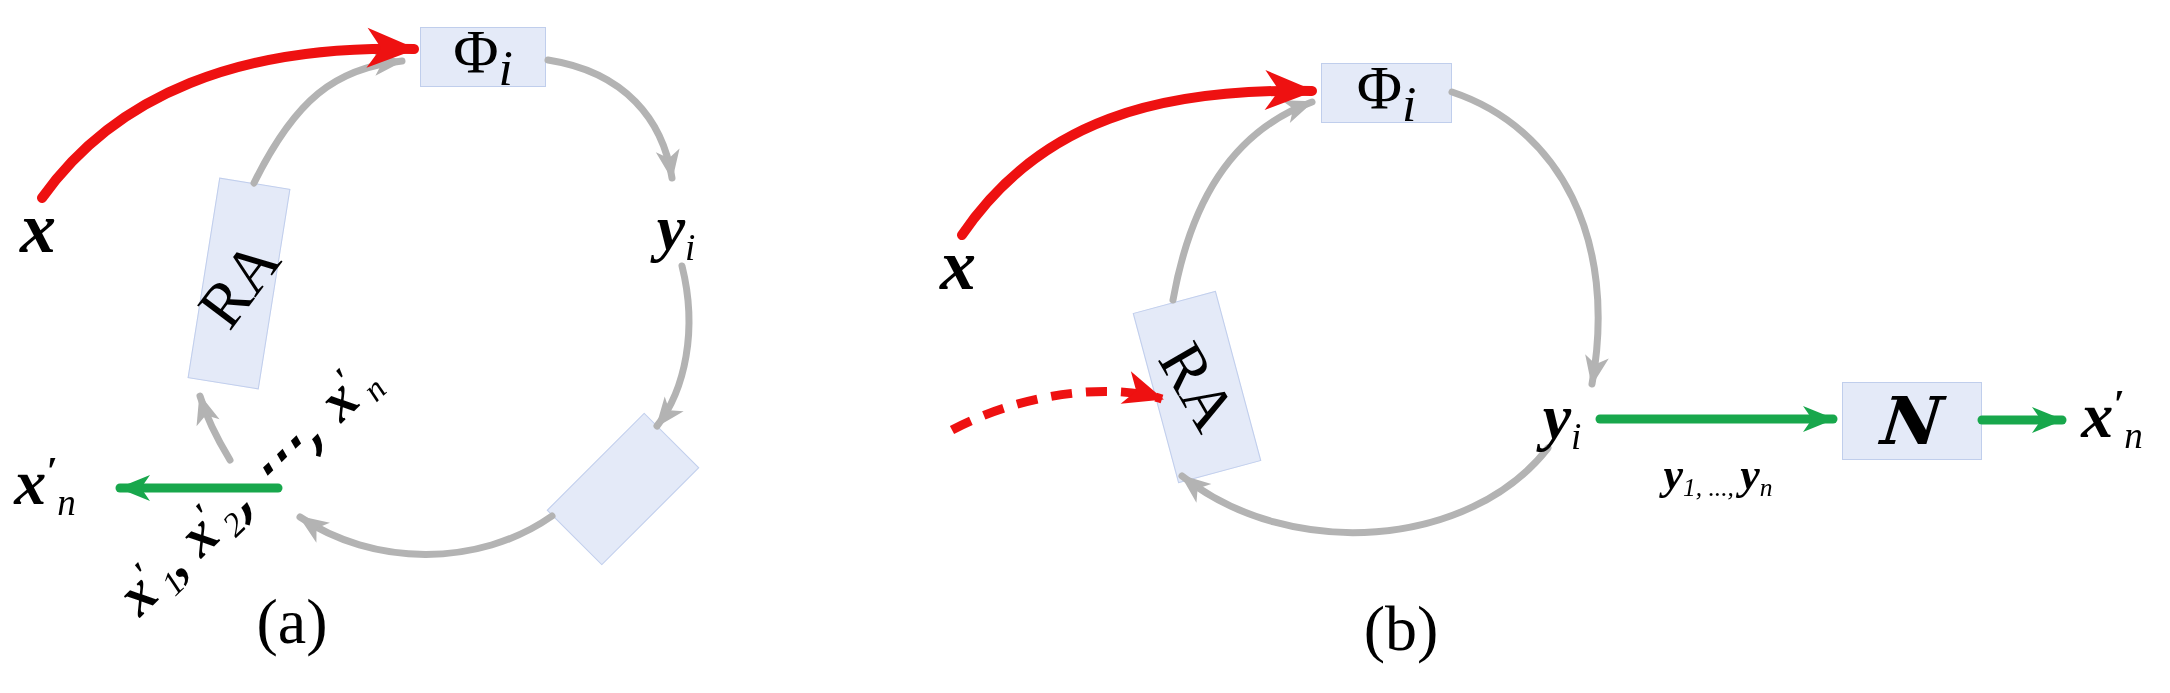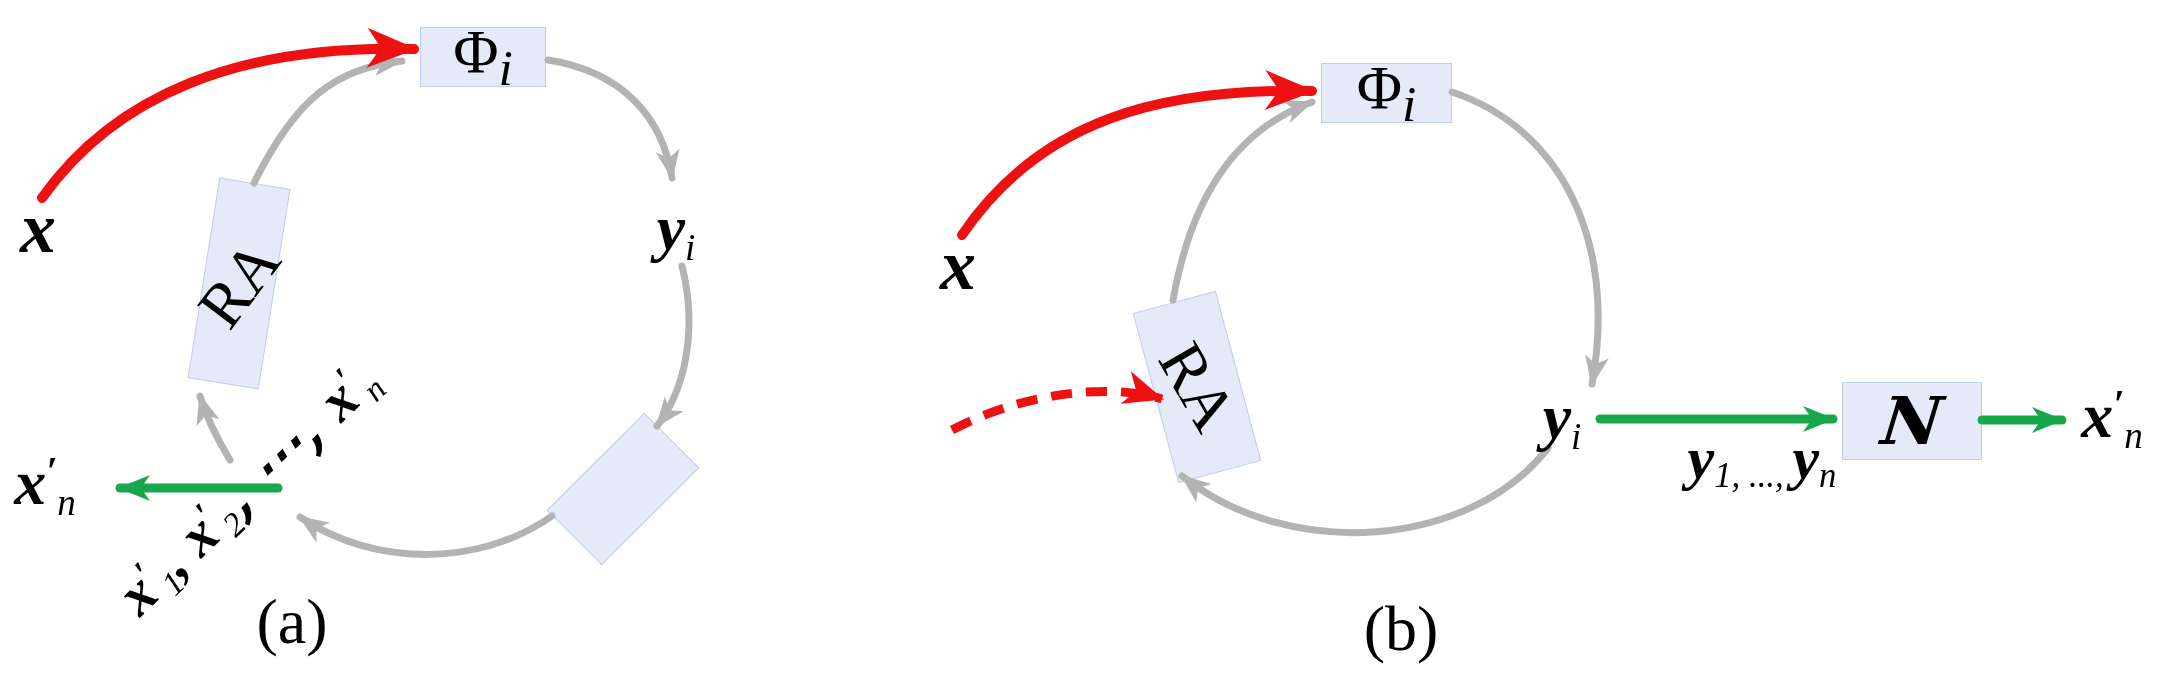--- a/index.html
+++ b/index.html
@@ -96,20 +96,20 @@
   <div class="lbl" style="left:45px;top:486px;font-size:64px;"><span>x</span><span class="pr">′</span><sub>n</sub></div>
 
   <div class="lbl" style="left:249px;top:489px;font-size:58px;transform:translate(-50%,-50%) rotate(-44deg);"><span>x</span><span class="pr">′</span><sub>1</sub><span>, </span><span>x</span><span class="pr">′</span><sub>2</sub><span class="dots">, ⋯, </span><span>x</span><span class="pr">′</span><sub>n</sub></div>
 
   <div class="lbl caption" style="left:292px;top:622px;">(a)</div>
 
   <div class="lbl" style="left:958px;top:265px;font-size:72px;">x</div>
 
   <div class="lbl" style="left:1562px;top:420px;font-size:64px;"><span>y</span><sub>i</sub></div>
 
-  <div class="lbl" style="left:1718px;top:461px;font-size:60px;margin-left:44px;"><span>y</span><sub>1, ..., </sub><span>y</span><sub>n</sub></div>
+  <div class="lbl" style="left:1718px;top:477px;font-size:44px;"><span>y</span><sub>1, ..., </sub><span>y</span><sub>n</sub></div>
 
   <div class="lbl" style="left:2112px;top:419px;font-size:64px;"><span>x</span><span class="pr">′</span><sub>n</sub></div>
 
 
   <div class="lbl caption" style="left:1401px;top:629px;">(b)</div>
 
 </div>
 
 </body></html>

